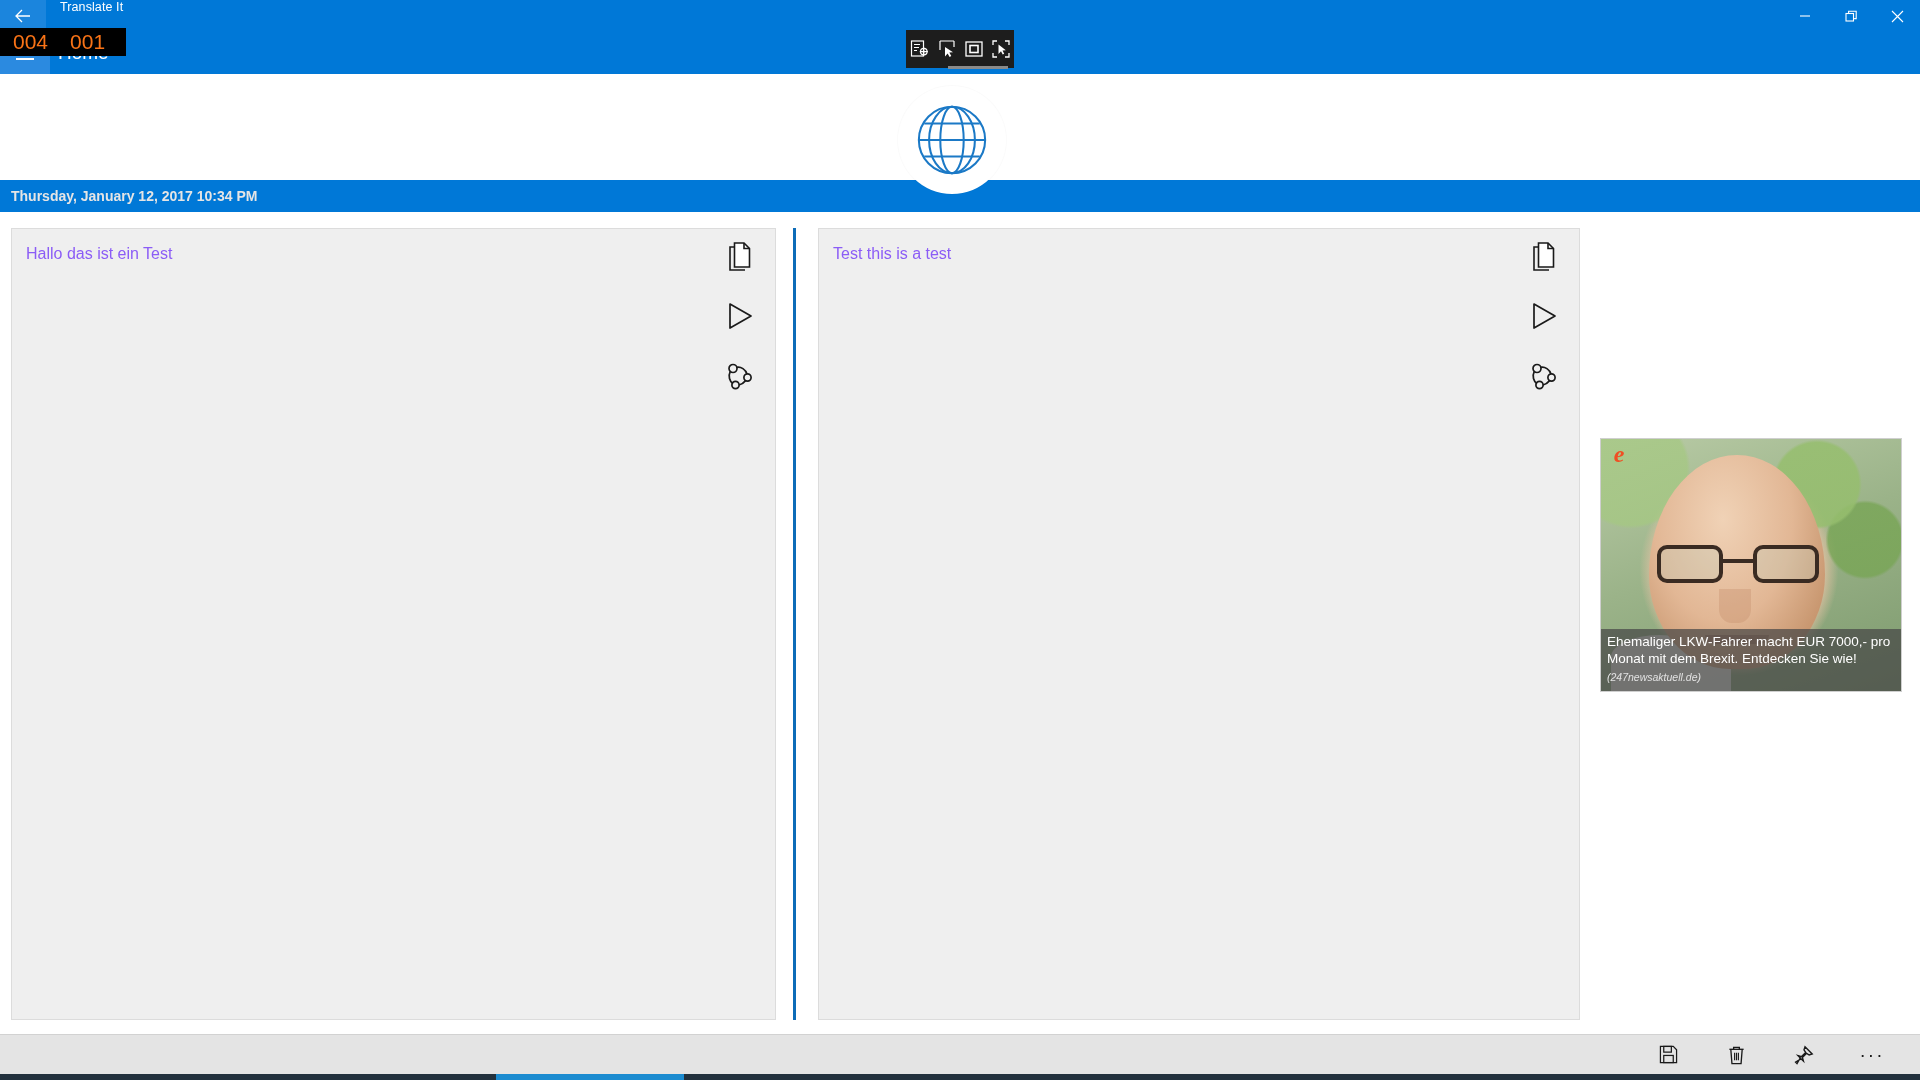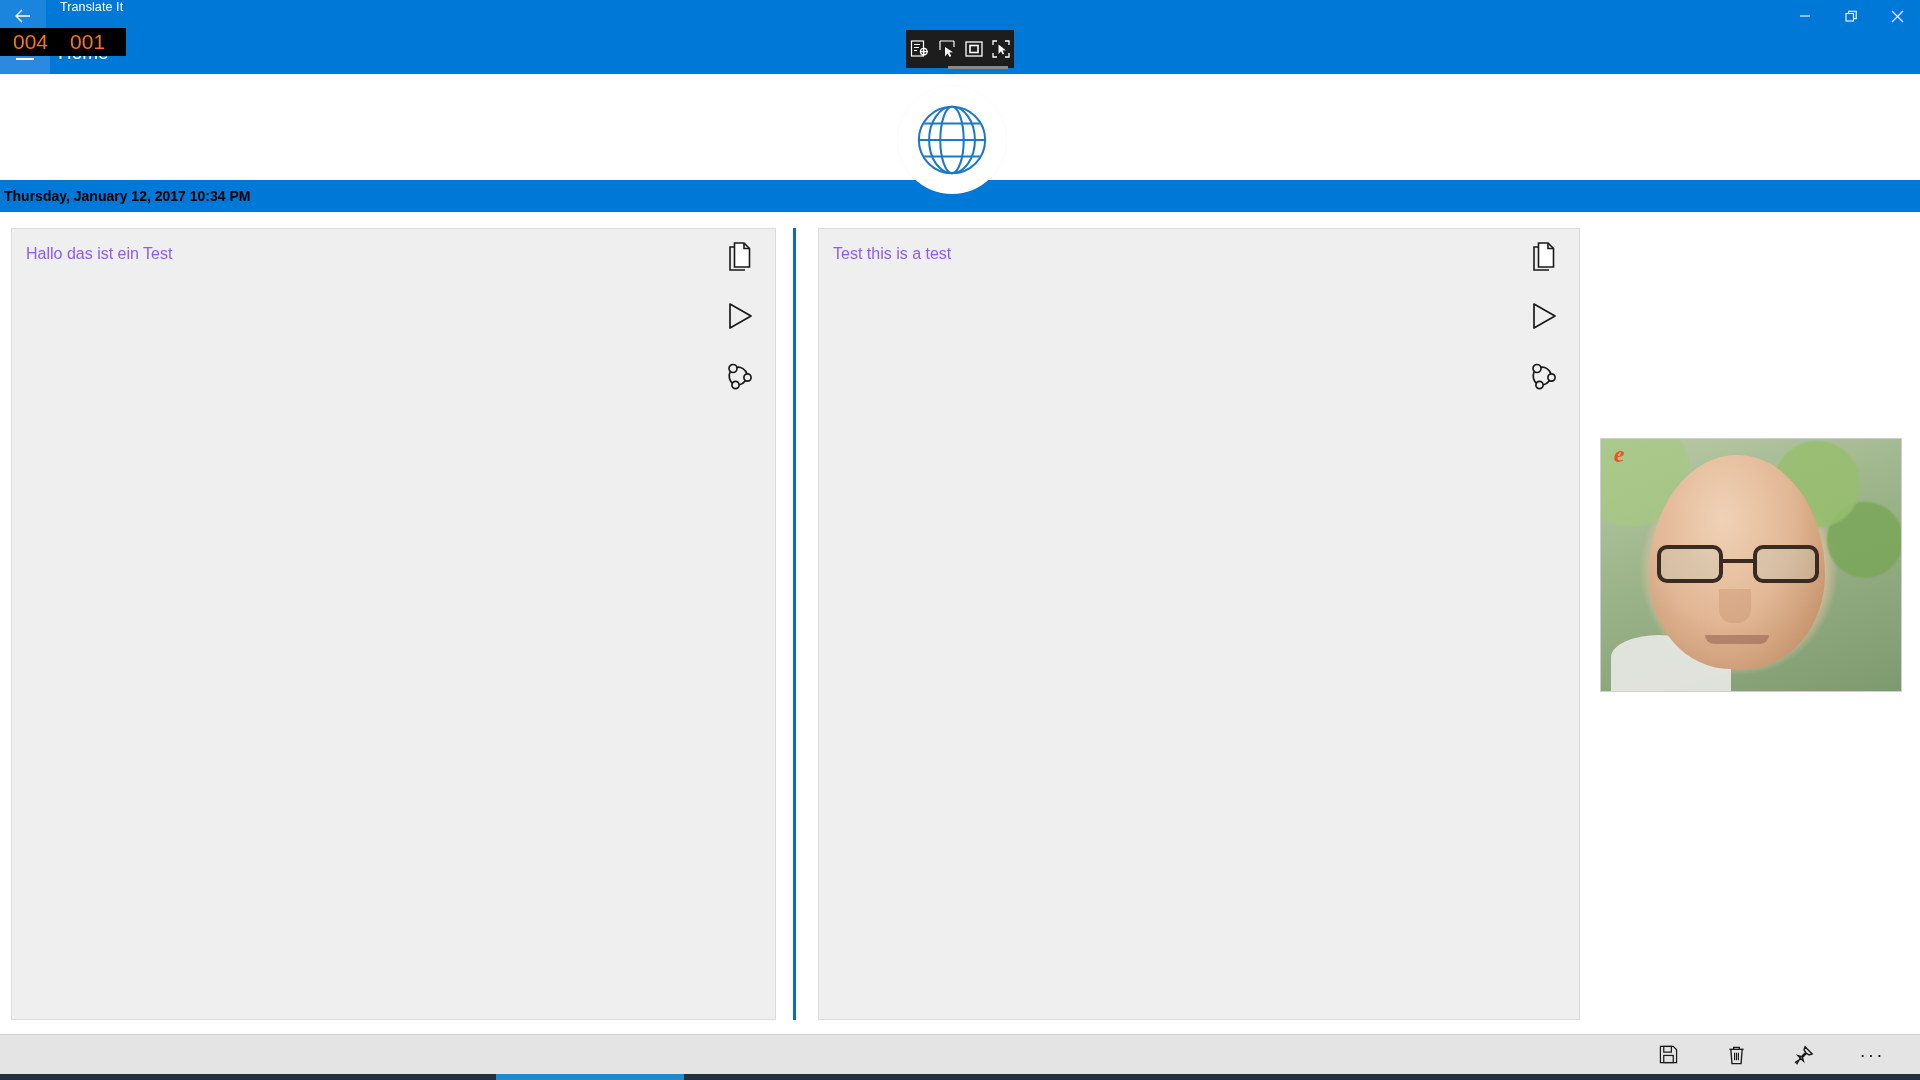--- a/index.html
+++ b/index.html
@@ -140,22 +140,22 @@
   }
 
   
   .datebar {
     position: absolute; left: 0; top: 180px;
     width: 1920px; height: 32px;
     background: #0078d7;
     display: flex; align-items: center;
   }
   .datebar .dtext {
-    color: #000000; font-size: 14px; font-weight: bold;
-    margin-left: 4px;
+    color: #e5e5e5; font-size: 14px; font-weight: bold;
+    margin-left: 11px;
   }
 
   
   .content {
     position: absolute; left: 0; top: 212px;
     width: 1920px; height: 822px;
     background: #ffffff;
   }
   .panel {
     position: absolute; top: 16px;
@@ -473,20 +473,24 @@
         <div class="ad-head"></div>
         <div class="ad-nose"></div>
         <div class="ad-glasses">
           <span class="ad-lens l"></span>
           <span class="ad-bridge"></span>
           <span class="ad-lens r"></span>
         </div>
         <div class="ad-mouth"></div>
       </div>
       <div class="ad-logo">e</div>
+      <div class="ad-caption">
+        <span>Ehemaliger LKW-Fahrer macht EUR 7000,- pro Monat mit dem Brexit. Entdecken Sie wie!</span>
+        <span class="src">(247newsaktuell.de)</span>
+      </div>
     </div>
 
   </div>
 
   <div class="appbar">
     <div class="appbar-actions">
       <div class="ab-btn">
         <svg width="19" height="19" viewBox="0 0 20 20">
           <path d="M1.5 1.5 H15 L18.5 5 V18.5 H1.5 Z" fill="none" stroke="#1a1a1a" stroke-width="1.3"></path>
           <rect x="5" y="1.5" width="8" height="6" fill="none" stroke="#1a1a1a" stroke-width="1.3"></rect>

